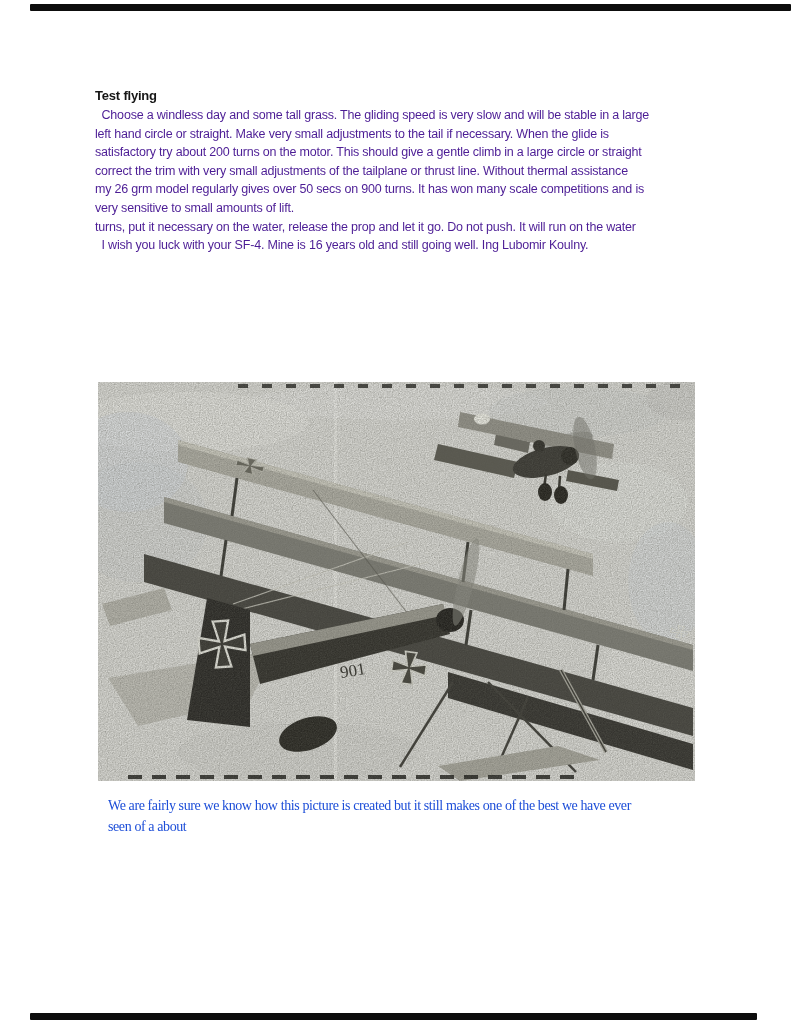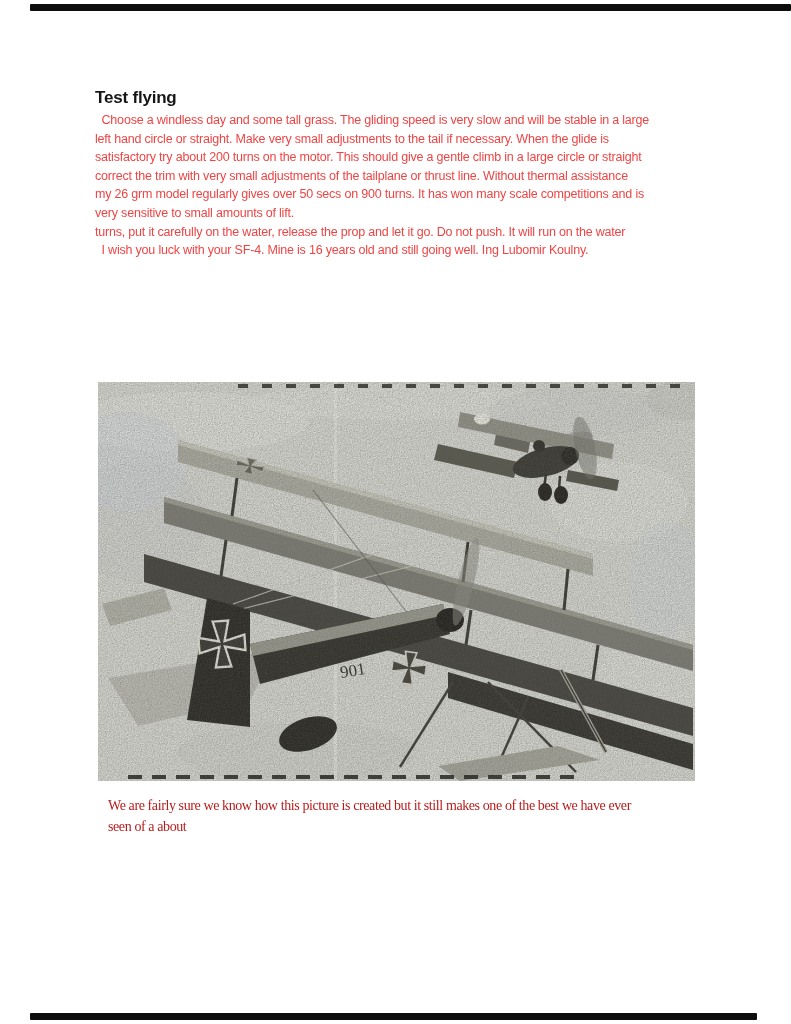--- a/index.html
+++ b/index.html
@@ -9,56 +9,56 @@
     background:#ffffff;
     font-family:"Liberation Sans",sans-serif;
     -webkit-font-smoothing:antialiased;
   }
   .scan-bar{position:absolute;background:#0d0d0d;border-radius:1px;}
   .scan-bar.top{left:30px;top:4px;width:761px;height:7px;}
   .scan-bar.bottom{left:30px;top:1013px;width:727px;height:7px;}
 
   .article{position:absolute;left:95px;top:88px;width:650px;color:#1d1d1d;}
   .article h1{
-    margin:0 0 3px 0;font-size:17px;font-weight:bold;color:#161616;
+    margin:0 0 3px 0;font-size:13px;font-weight:bold;color:#161616;
     font-family:"Liberation Sans",sans-serif;letter-spacing:-0.2px;
   }
   .body-line{
     white-space:pre;font-size:12.5px;line-height:18.6px;
-    letter-spacing:-0.2px;color:#ef4444;
+    letter-spacing:-0.2px;color:#4c1d95;
   }
 
   .photo{
     position:absolute;left:98px;top:382px;width:597px;height:399px;
     background:#d3d3ce;overflow:hidden;
   }
   .photo svg{display:block;width:597px;height:399px;}
 
   .caption{
     position:absolute;left:108px;top:796px;width:620px;
     font-family:"Liberation Serif",serif;font-size:14px;line-height:20.5px;
-    letter-spacing:-0.4px;color:#b91c1c;
+    letter-spacing:-0.4px;color:#1d4ed8;
   }
   .caption div{white-space:pre;}
 </style>
 </head>
 <body>
 
 <div class="scan-bar top"></div>
 <div class="scan-bar bottom"></div>
 
 <div class="article">
   <h1>Test flying</h1>
   <div class="body-line">  Choose a windless day and some tall grass. The gliding speed is very slow and will be stable in a large</div>
   <div class="body-line">left hand circle or straight. Make very small adjustments to the tail if necessary. When the glide is</div>
   <div class="body-line">satisfactory try about 200 turns on the motor. This should give a gentle climb in a large circle or straight</div>
   <div class="body-line">correct the trim with very small adjustments of the tailplane or thrust line. Without thermal assistance</div>
   <div class="body-line">my 26 grm model regularly gives over 50 secs on 900 turns. It has won many scale competitions and is</div>
   <div class="body-line">very sensitive to small amounts of lift.</div>
-  <div class="body-line">turns, put it carefully on the water, release the prop and let it go. Do not push. It will run on the water</div>
+  <div class="body-line">turns, put it necessary on the water, release the prop and let it go. Do not push. It will run on the water</div>
   <div class="body-line">  I wish you luck with your SF-4. Mine is 16 years old and still going well. Ing Lubomir Koulny.</div>
 </div>
 
 <div class="photo" title="Black-and-white photograph of a large German model triplane with iron cross markings banking in flight, with a smaller biplane model flying above to the right">
   <svg viewBox="0 0 597 399" xmlns="http://www.w3.org/2000/svg">
     <defs>
 
       <path id="cross" d="M-0.17,-0.5 L0.17,-0.5 L0.06,-0.06 L0.5,-0.17 L0.5,0.17 L0.06,0.06 L0.17,0.5 L-0.17,0.5 L-0.06,0.06 L-0.5,0.17 L-0.5,-0.17 L-0.06,-0.06 Z"></path>
       <filter id="grain" x="0" y="0" width="100%" height="100%">
         <feTurbulence type="fractalNoise" baseFrequency="0.85" numOctaves="2" stitchTiles="stitch" result="n"></feTurbulence>

